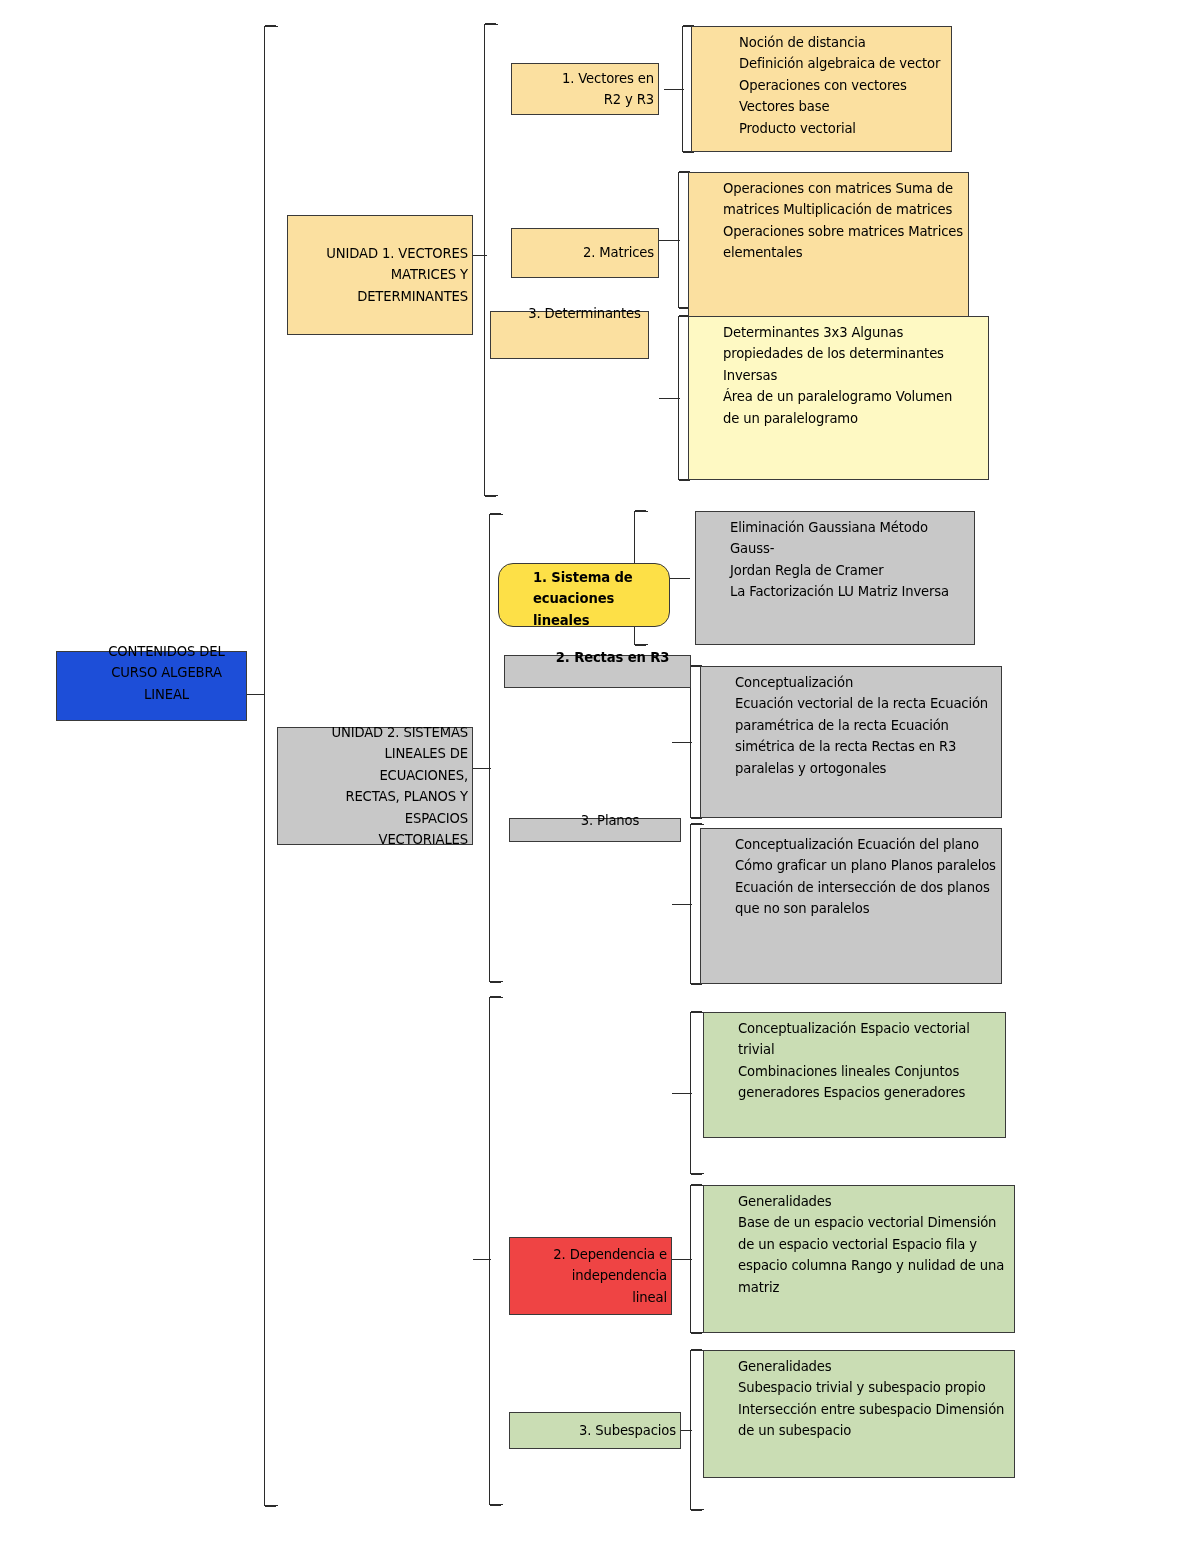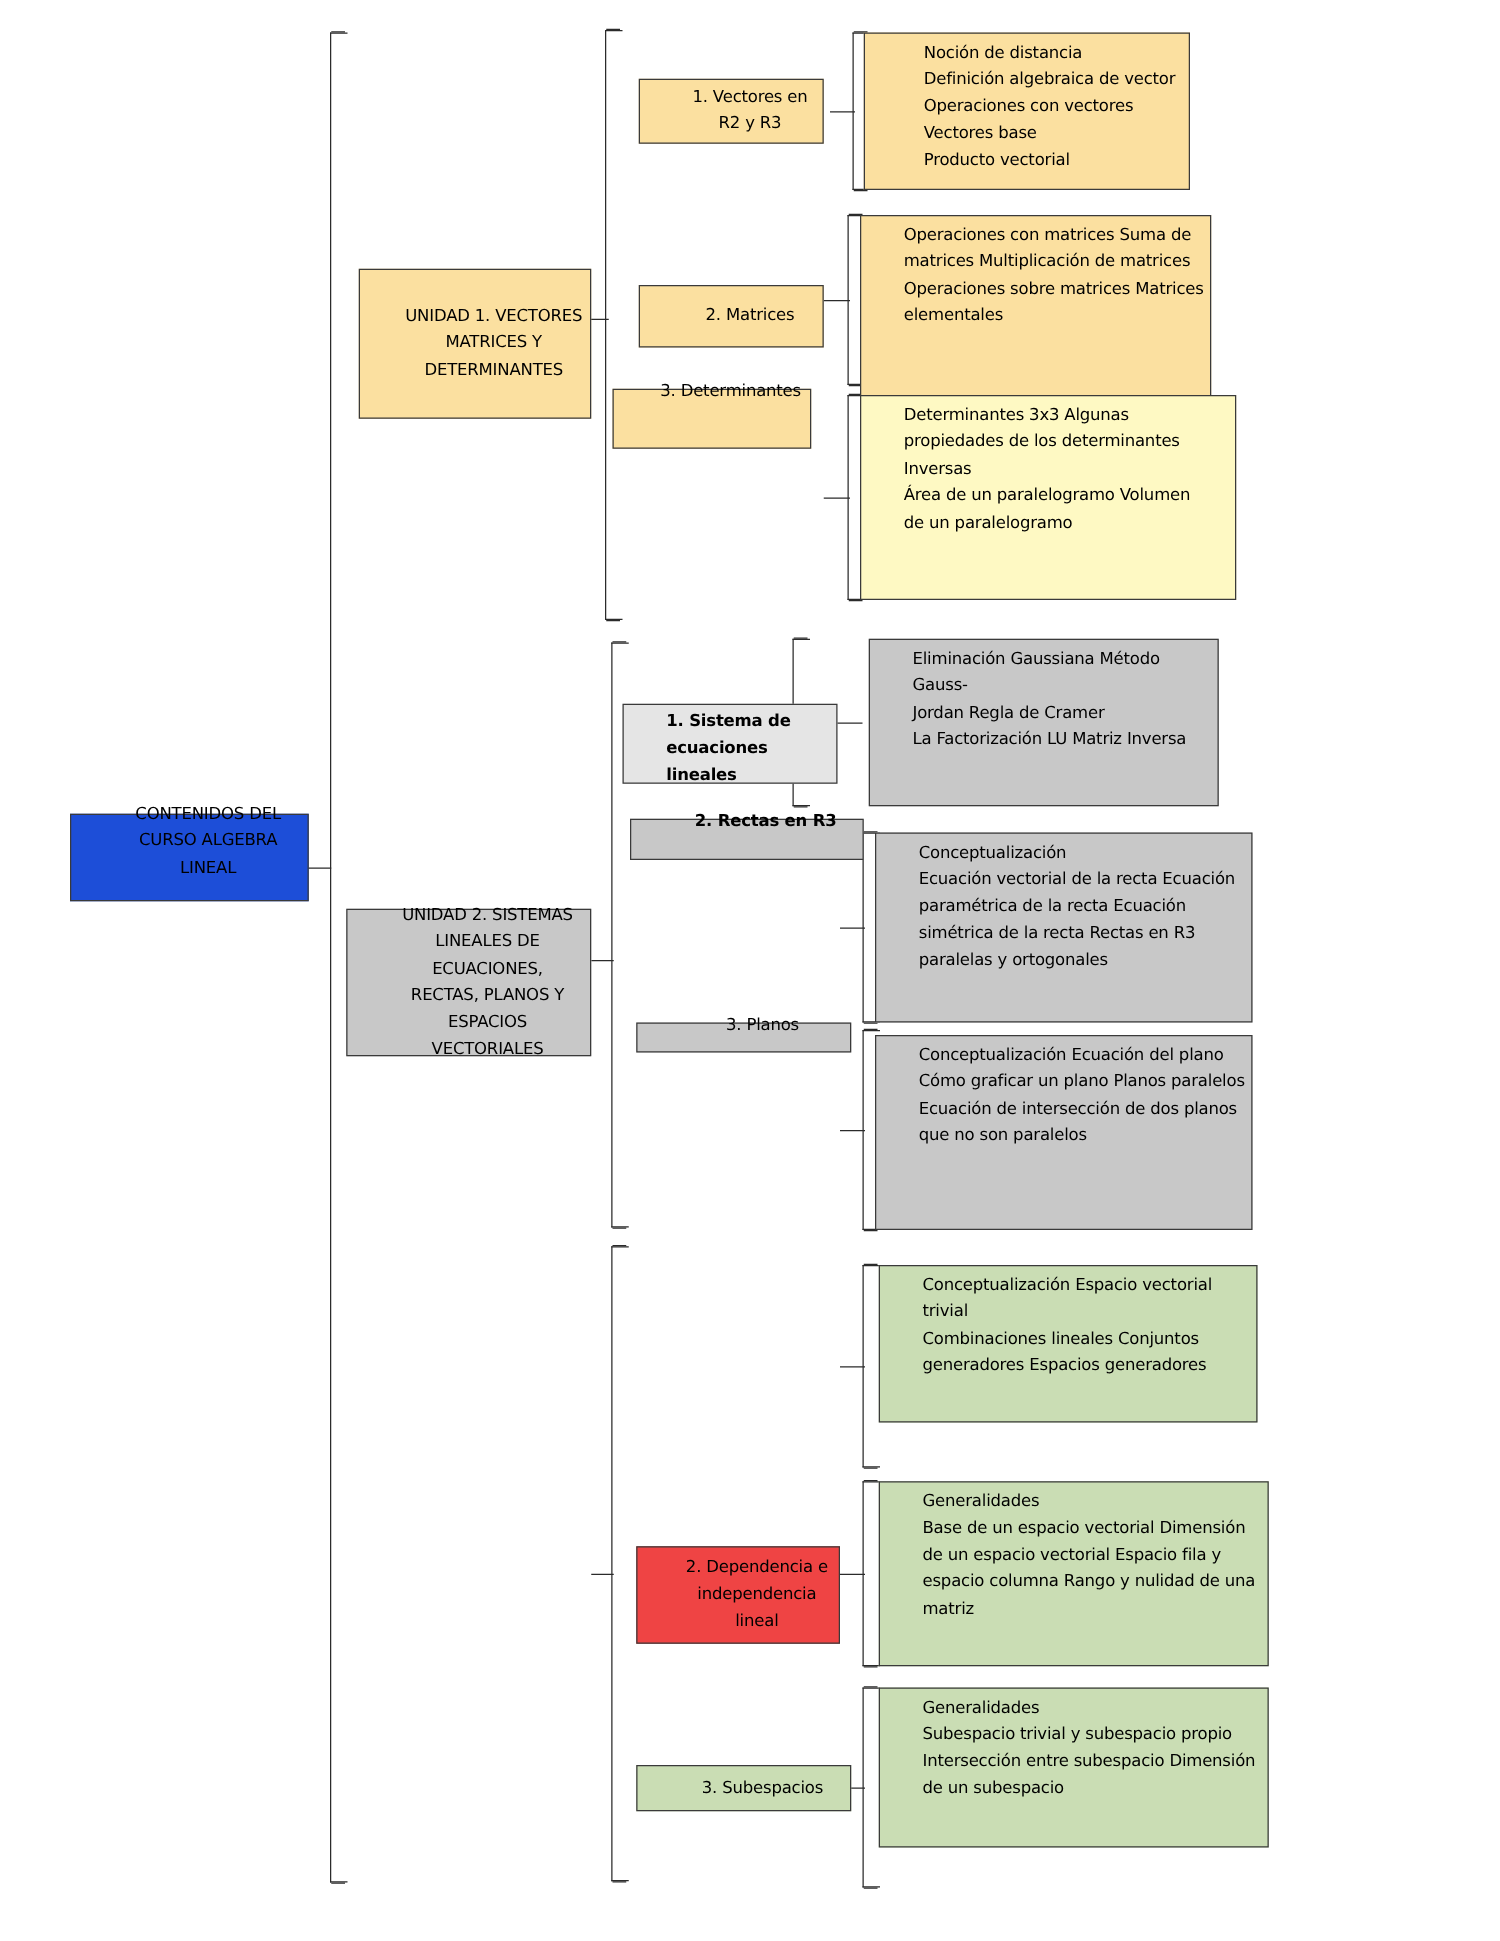--- a/index.html
+++ b/index.html
@@ -30,21 +30,21 @@
     position: absolute;
     left: 0;
     right: 0;
     white-space: pre-line;
     margin-left: 30px;
   }
   
   .lbl .txt {
     top: 50%;
     transform: translateY(-50%);
-    text-align: center;
+    text-align: right;
     padding: 0 4px;
   }
   
   .lbl-over .txt {
     top: -9px;
     transform: none;
     text-align: center;
     padding: 0 4px;
   }
   
@@ -179,21 +179,21 @@
 de un paralelogramo</span>
   </div>
 
   <div class="box lbl" style="left:277px; top:727px; width:196px; height:118px; background:#C8C8C8;">
     <span class="txt">UNIDAD 2. SISTEMAS
 LINEALES DE ECUACIONES,
 RECTAS, PLANOS Y
 ESPACIOS VECTORIALES</span>
   </div>
 
-  <div class="box detail bold" style="left:498px; top:563px; width:172px; height:64px; background:#e5e5e5;">
+  <div class="box detail bold" style="left:498px; top:563px; width:172px; height:64px; background:#fde047;border-radius:15px;">
     <span class="txt" style="top:3px;">1. Sistema de
 ecuaciones
 lineales</span>
   </div>
   <div class="box detail" style="left:695px; top:511px; width:280px; height:134px; background:#C8C8C8;">
     <span class="txt">Eliminación Gaussiana Método Gauss-
 Jordan Regla de Cramer
 La Factorización LU Matriz Inversa</span>
   </div>
 

